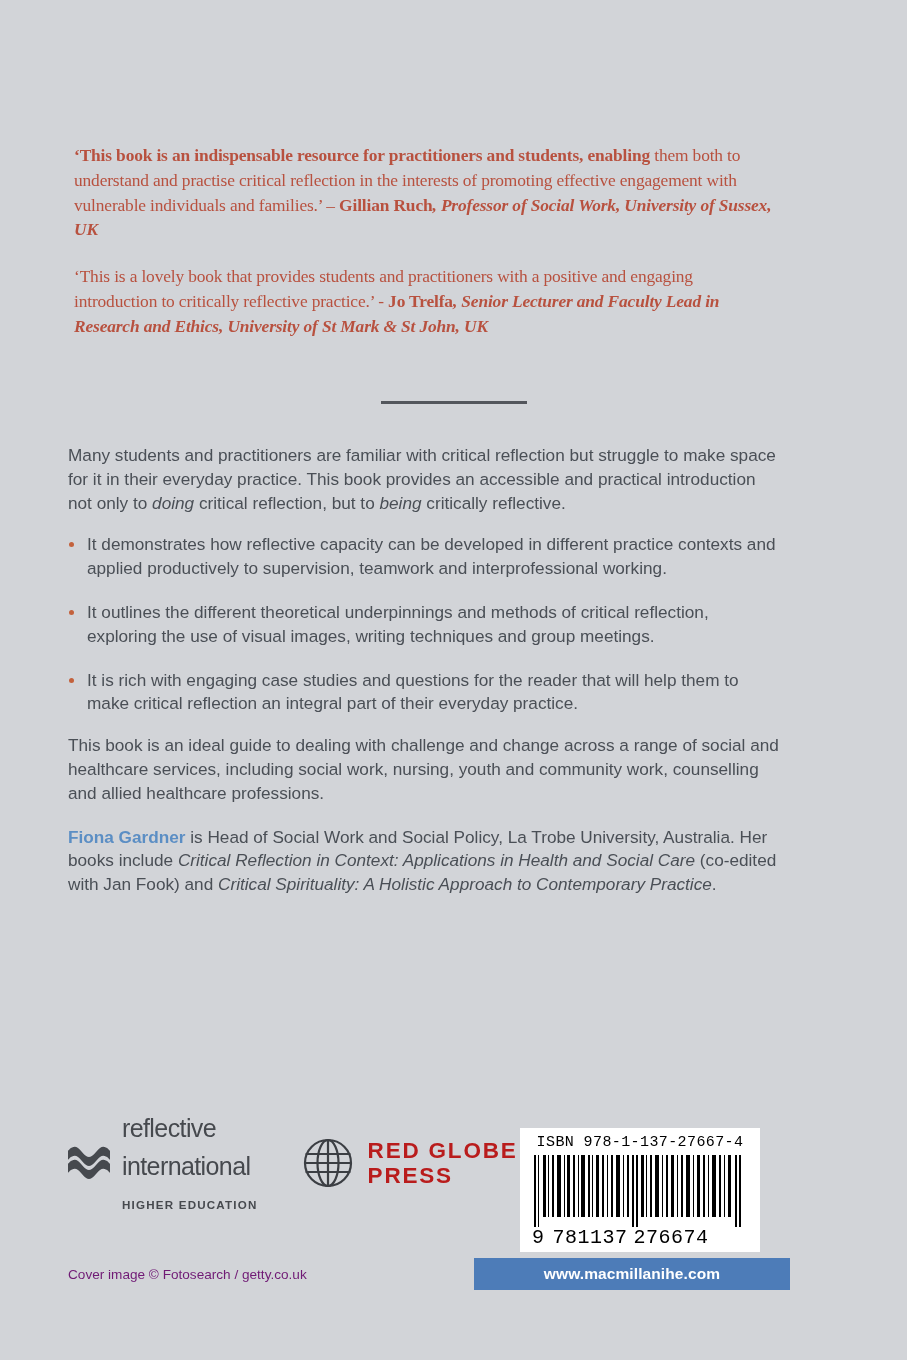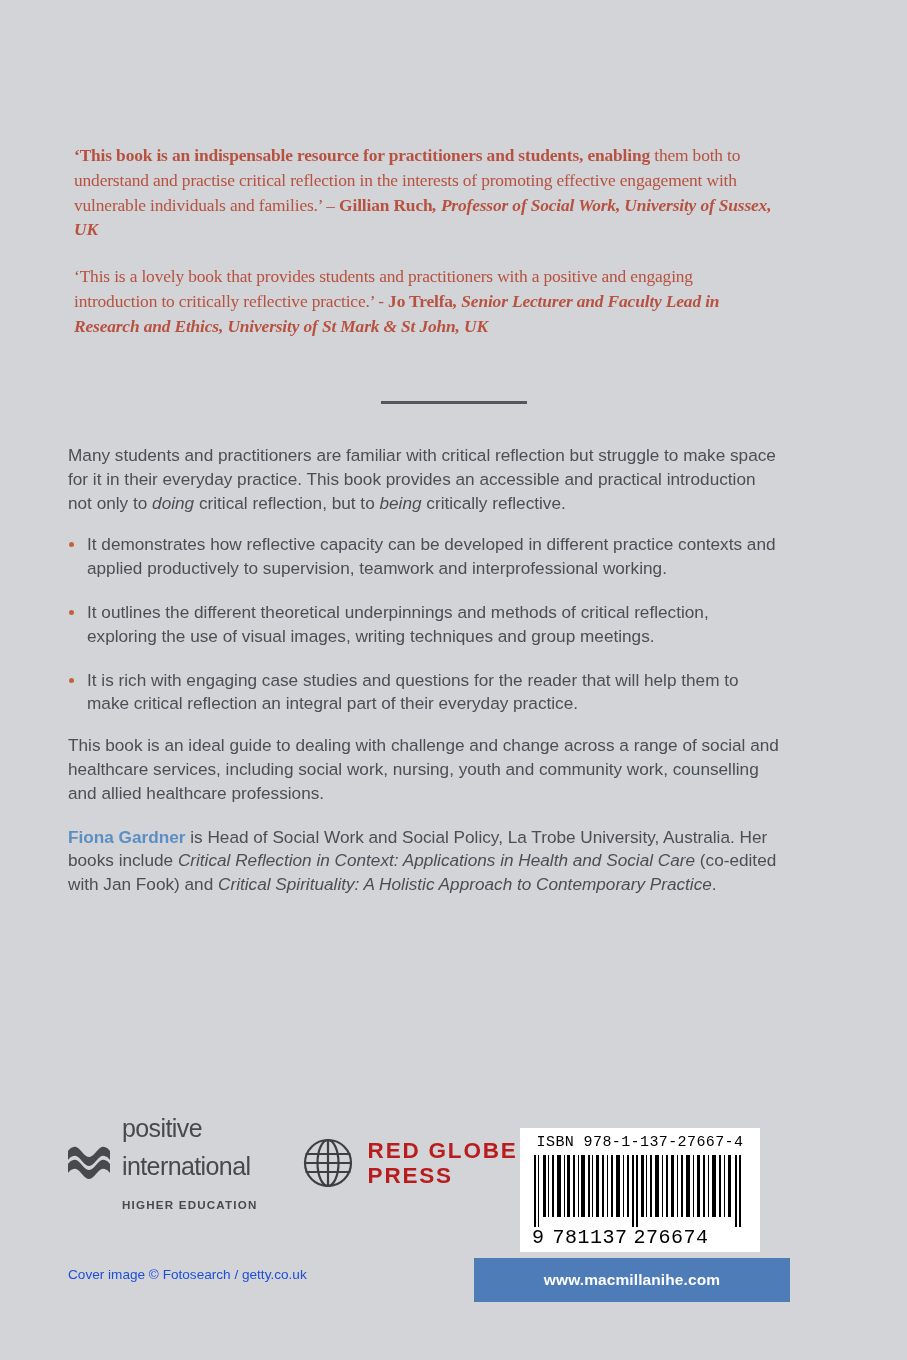--- a/index.html
+++ b/index.html
@@ -189,36 +189,36 @@
     white-space: nowrap;
   }
   .ean-digits .first { margin-right: 8px; }
   .ean-digits .grp { margin-right: 6px; }
 
   .web-bar {
     position: absolute;
     left: 474px;
     top: 1258px;
     width: 316px;
-    height: 44px;
+    height: 32px;
     background: #4d7cb8;
     color: #ffffff;
     font-size: 15.5px;
     font-weight: bold;
     display: flex;
     align-items: center;
     justify-content: center;
     letter-spacing: 0.1px;
   }
 
   .credit {
     position: absolute;
     left: 68px;
     top: 1267px;
-    color: #1d4ed8;
+    color: #701a75;
     font-size: 13.6px;
     white-space: nowrap;
   }
 </style>
 </head>
 <body>
 
 <div class="cover">
 
   <div class="quotes">
@@ -259,21 +259,21 @@
   <div class="imprint">
 
     <div class="mac-logo">
       <svg class="mac-mark" viewBox="0 0 46 44">
         <path fill="#46494e" d="M2,10 C2,10 7,3 12,7 C16,10.3 19,16 23,16 C27,16 30,10.3 34,7 C39,3 44,10 44,10
                  L44,19 C44,19 39,12 34,16 C30,19.3 27,25 23,25 C19,25 16,19.3 12,16 C7,12 2,19 2,19 Z"></path>
         <path fill="#46494e" d="M2,23 C2,23 7,16 12,20 C16,23.3 19,29 23,29 C27,29 30,23.3 34,20 C39,16 44,23 44,23
                  L44,32 C44,32 39,25 34,29 C30,32.3 27,38 23,38 C19,38 16,32.3 12,29 C7,25 2,32 2,32 Z"></path>
       </svg>
       <div class="mac-words">
-        <span class="w1">positive</span>
+        <span class="w1">reflective</span>
         <span class="w2">international</span>
         <span class="w3">HIGHER EDUCATION</span>
       </div>
     </div>
 
     <div class="rgp-logo">
       <svg class="globe" viewBox="0 0 52 52">
         <g fill="none" stroke="#3b3e43" stroke-width="2.2">
           <circle cx="26" cy="26" r="23"></circle>
           <ellipse cx="26" cy="26" rx="10.5" ry="23"></ellipse>

